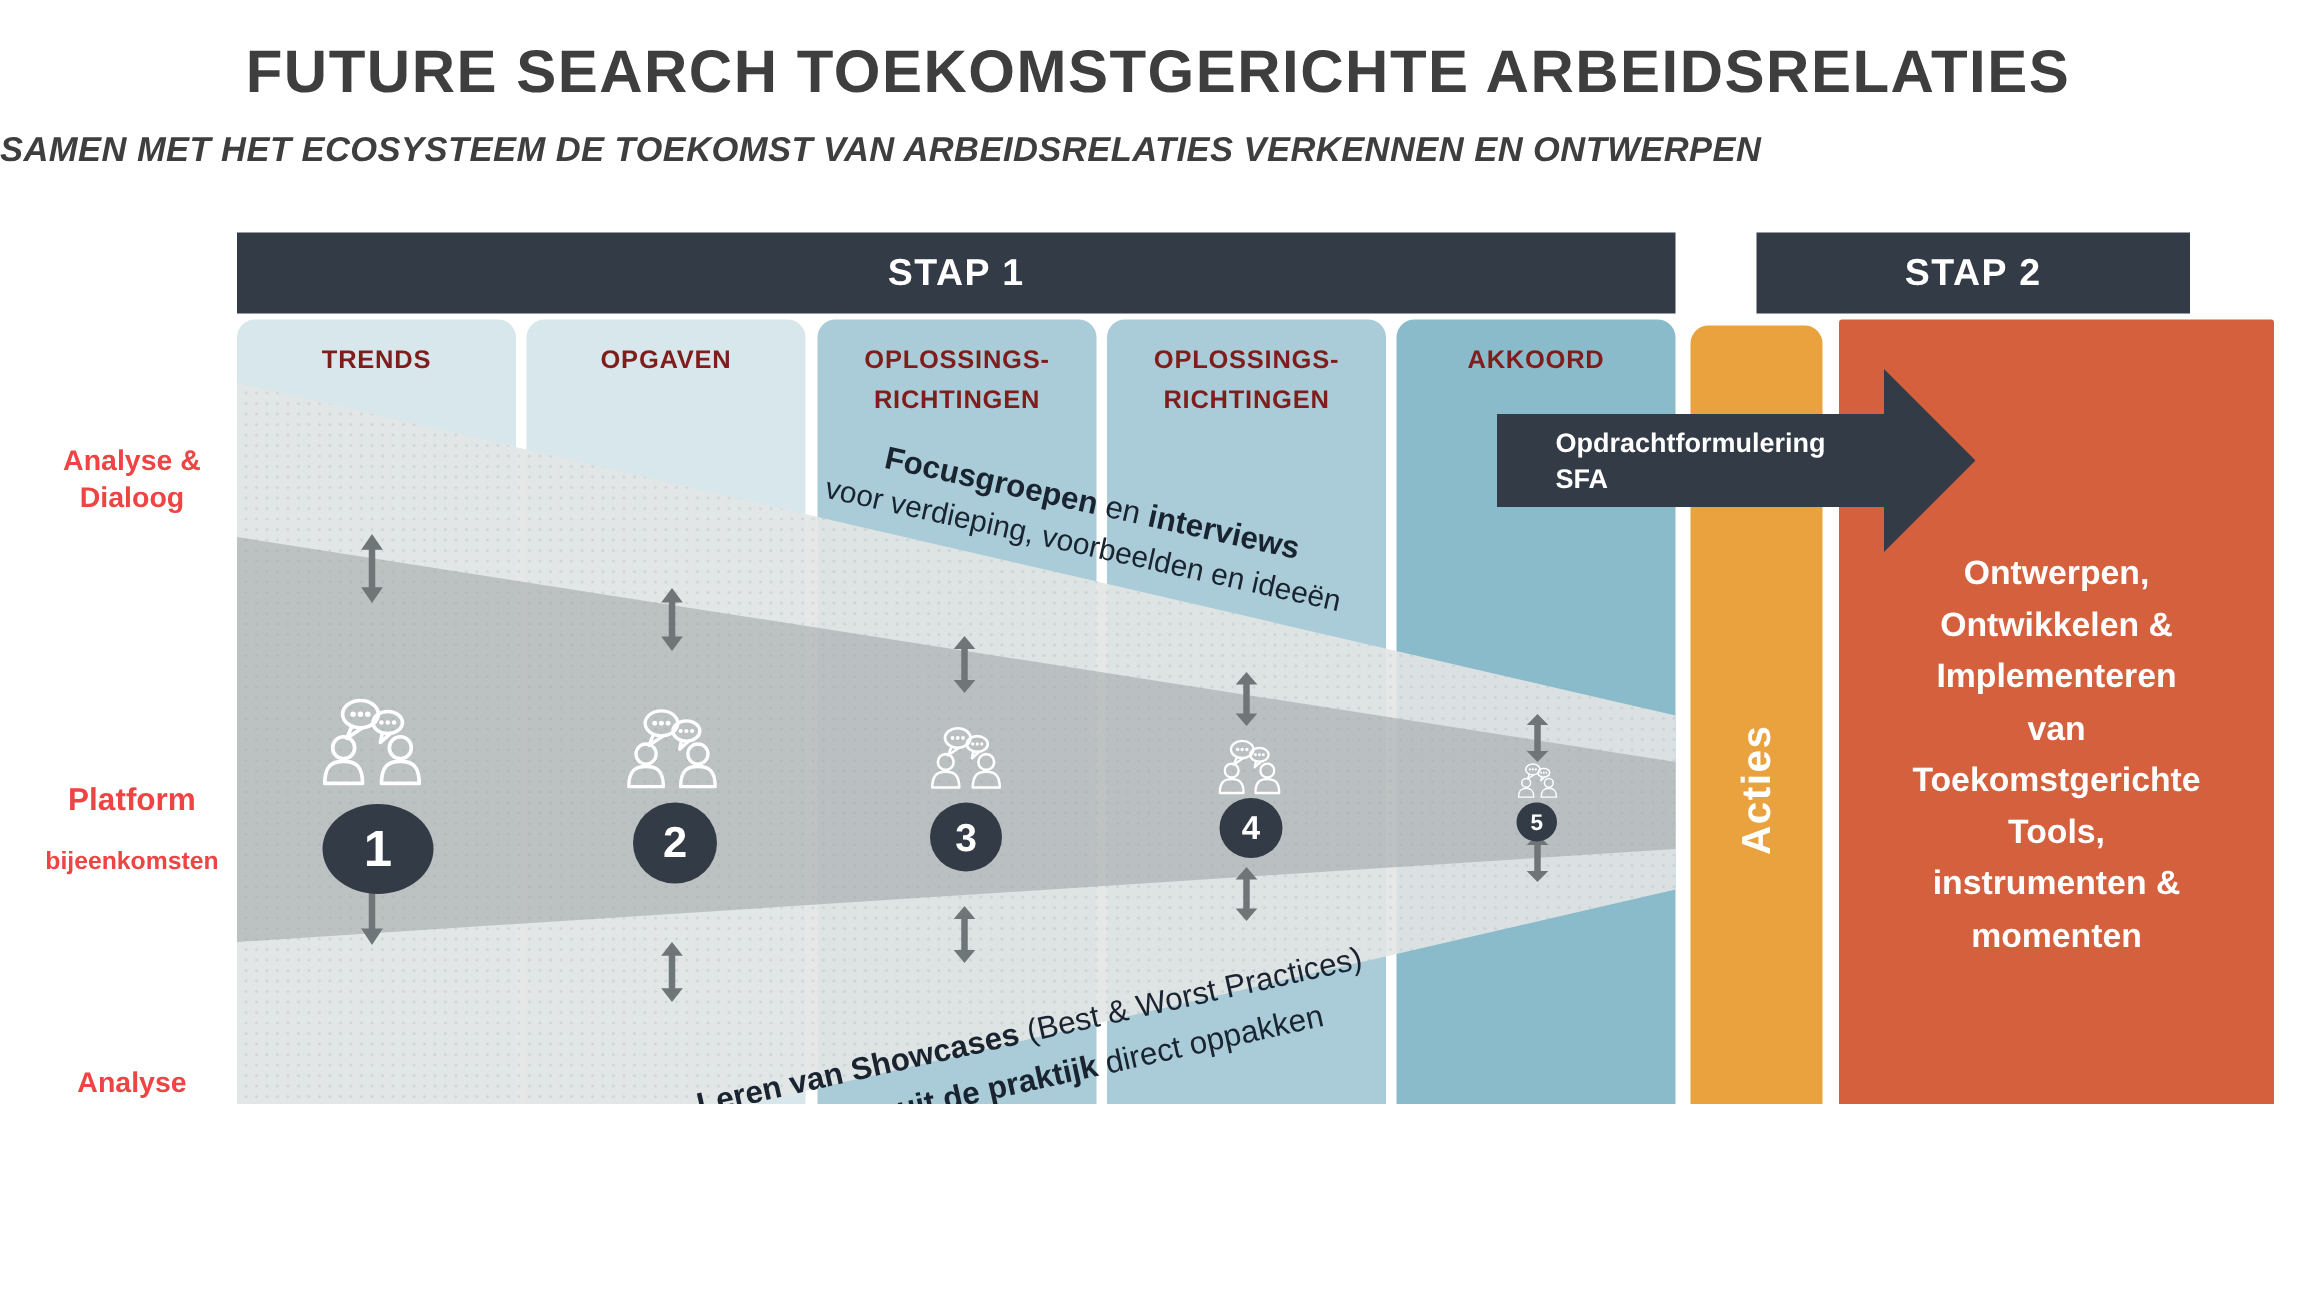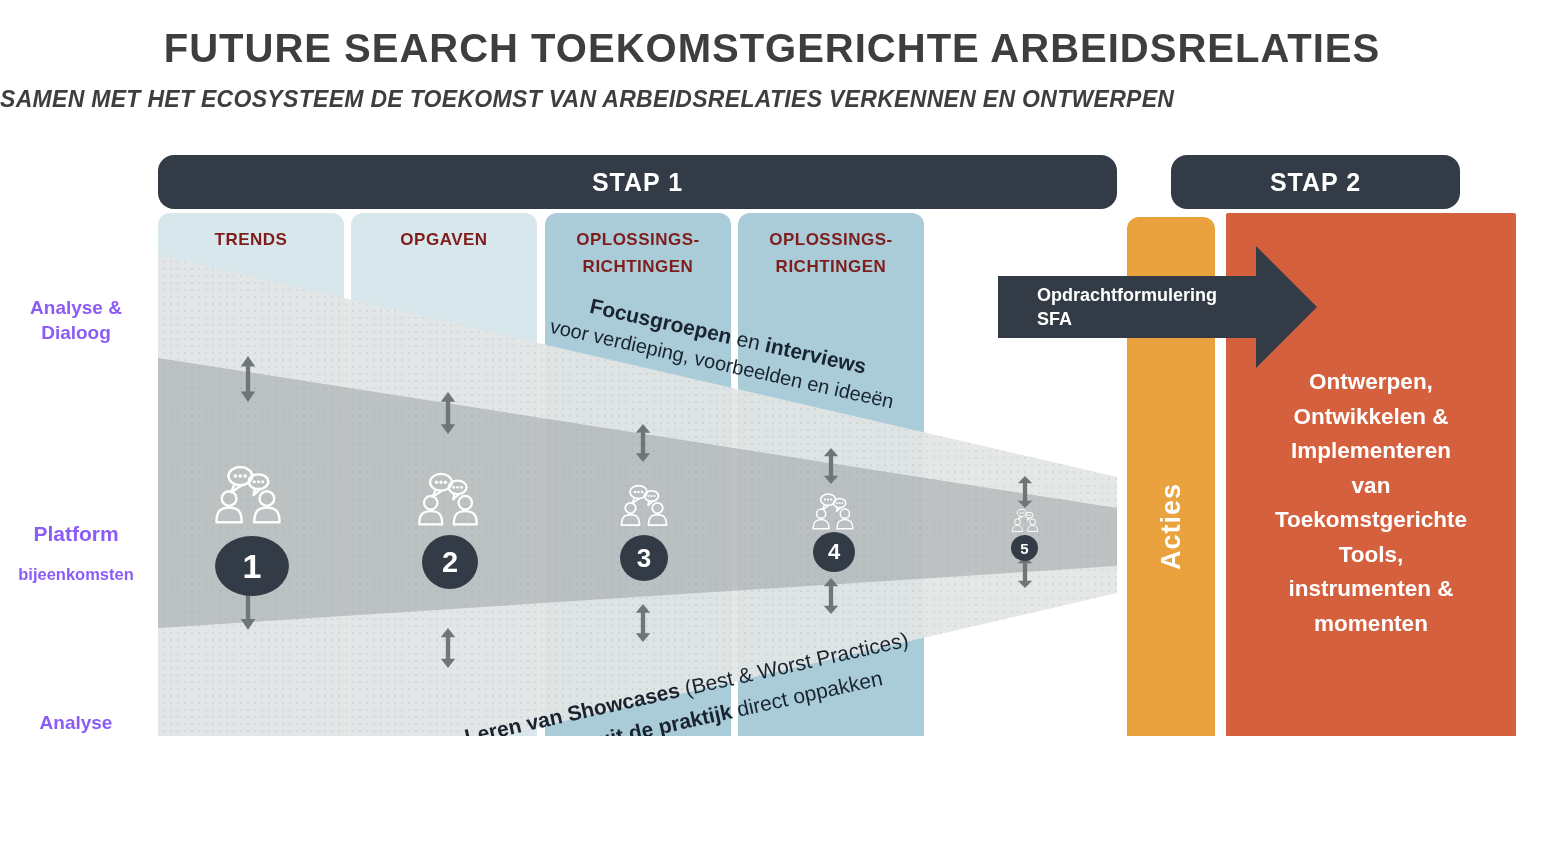--- a/index.html
+++ b/index.html
@@ -3,39 +3,39 @@
 <meta charset="utf-8">
 <style>
   html,body{margin:0;padding:0;background:#fff;}
   .stage{position:relative;width:1544px;height:736px;background:#fff;overflow:hidden;
          font-family:"Liberation Sans","DejaVu Sans",sans-serif;}
   .abs{position:absolute;}
   .title{top:26px;left:0;width:100%;text-align:center;font-size:40px;font-weight:bold;
          color:#3e3e3e;letter-spacing:1px;}
   .subtitle{top:86px;left:0;width:100%;text-align:left;font-size:23px;font-weight:bold;
          font-style:italic;color:#3e3e3e;letter-spacing:0.3px;}
-  .bar{top:155px;height:54px;background:#333b46;border-radius:16px;color:#fff;
+  .bar{top:155px;height:54px;background:#333b46;border-radius:0;color:#fff;
        display:flex;align-items:center;justify-content:center;font-size:25px;font-weight:bold;
        letter-spacing:1px;}
   .bar1{left:158px;width:959px;}
   .bar2{left:1171px;width:289px;}
   .col{top:213px;height:623px;width:186px;border-radius:12px;}
   .col-h{padding-top:13px;text-align:center;color:#7f1d1d;font-weight:bold;font-size:17px;
          line-height:27px;letter-spacing:0.5px;white-space:pre-line;}
   .c1,.c2{background:#d8e7ec;}
   .c3,.c4{background:#a9ccd8;}
   .c5{background:#8abbca;}
   .orange{left:1127px;top:217px;width:88px;height:619px;border-radius:12px;background:#e9a23d;
           display:flex;align-items:center;justify-content:center;}
   .vert{writing-mode:vertical-rl;transform:rotate(180deg);color:#fff;font-size:27px;
         font-weight:bold;letter-spacing:1px;}
   .red{left:1226px;top:213px;width:290px;height:623px;border-radius:2px;background:#d4603e;}
   .red-text{position:absolute;top:152px;left:6px;right:6px;text-align:center;color:#fff;
         font-size:22.5px;font-weight:bold;line-height:34.5px;white-space:pre-line;}
-  .rowlab{left:0;width:152px;text-align:center;font-weight:bold;color:#8b5cf6;white-space:pre-line;}
+  .rowlab{left:12px;width:152px;text-align:center;font-weight:bold;color:#ef4444;white-space:pre-line;}
   .lab-a{top:295px;font-size:19px;line-height:25px;}
   .lab-p{top:503px;}
   .lab-p .t1{font-size:21px;line-height:25px;}
   .lab-p .t2{font-size:16.5px;line-height:20px;}
   .lab-c{top:710px;font-size:19px;line-height:25px;}
   .stepc{background:#333b46;border-radius:50%;color:#fff;font-weight:bold;
          display:flex;align-items:center;justify-content:center;}
   .note{text-align:center;color:#1a2430;}
   .note .b{font-weight:bold;}
   .topnote{left:510px;top:322px;width:430px;transform:rotate(12.5deg);}
@@ -98,20 +98,23 @@
     <div class="col-h">OPGAVEN</div>
   </div>
   <div class="abs col c3" style="left:545px">
     <div class="col-h">OPLOSSINGS-
 RICHTINGEN</div>
   </div>
   <div class="abs col c4" style="left:738px">
     <div class="col-h">OPLOSSINGS-
 RICHTINGEN</div>
   </div>
+  <div class="abs col c5" style="left:931px">
+    <div class="col-h">AKKOORD</div>
+  </div>
 
   <svg class="abs ovl" width="1544" height="868" viewBox="0 0 1544 868">
     <defs>
       <pattern id="dots" width="7" height="7" patternUnits="userSpaceOnUse">
         <circle cx="3" cy="3" r="1" fill="rgba(100,125,130,0.16)"></circle>
       </pattern>
     </defs>
     <polygon points="158,255 1117,477 1117,593 158,815" fill="#e3e5e6" fill-opacity="0.9"></polygon>
     <polygon points="158,255 1117,477 1117,593 158,815" fill="url(#dots)"></polygon>
     <polygon points="158,358 1117,508 1117,566 158,628" fill="#99a0a2" fill-opacity="0.52"></polygon>

